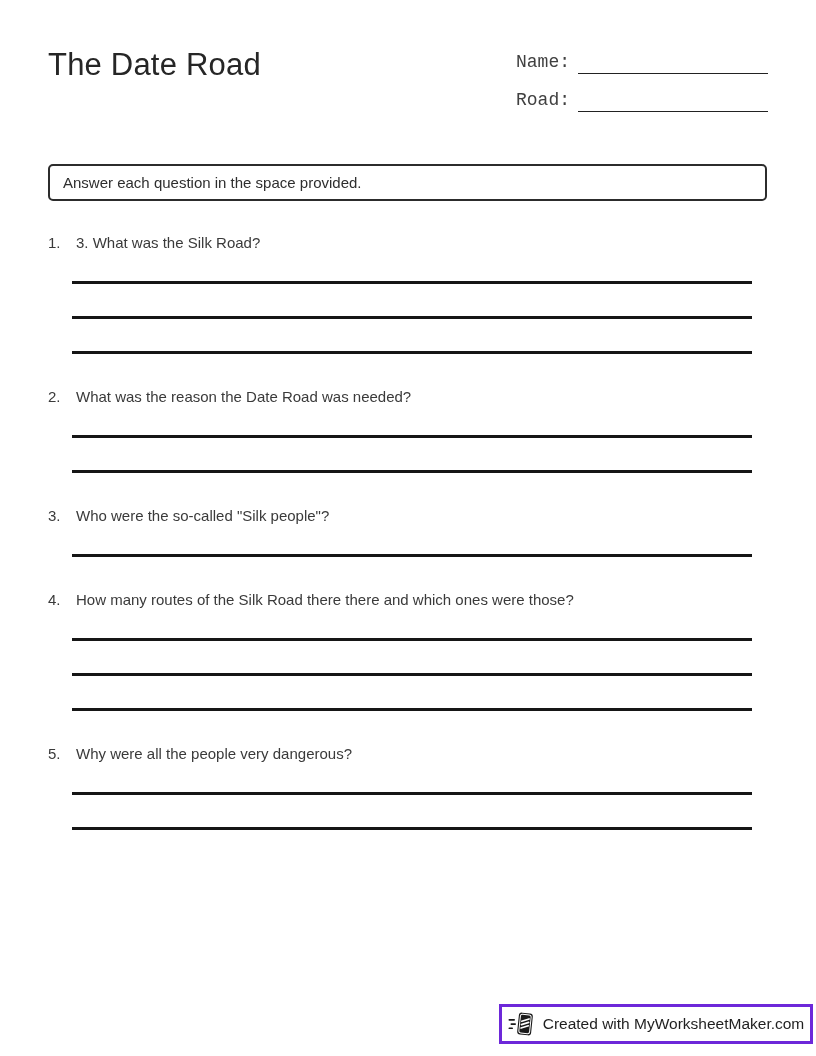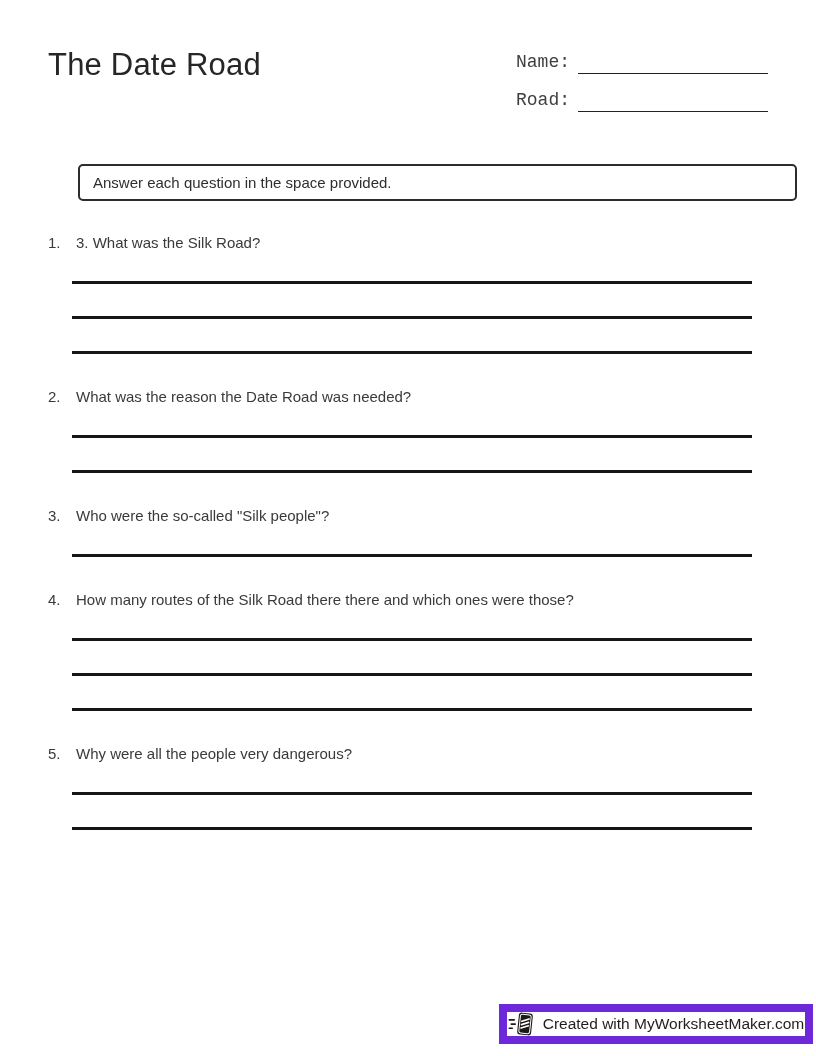--- a/index.html
+++ b/index.html
@@ -30,40 +30,39 @@
 
   
   .instruction-box {
     position:absolute; left:48px; top:164px;
     width:719px; height:37px; box-sizing:border-box;
     border:2px solid #2c2c2c; border-radius:5px;
     display:flex; align-items:center;
     padding:0 13px;
     font-size:15px; color:#2e2e2e;
     background:#ffffff;
-    margin-left:30px;
   }
 
   
   .questions { position:absolute; left:48px; top:233px; width:720px; }
   .question-block { margin-bottom:33px; }
   .question-head {
     display:flex; font-size:15px; line-height:20px; color:#3a3a3a;
   }
   .qnum { flex:0 0 28px; width:28px; }
   .qtext { flex:1; }
   .answer-lines { margin-left:24px; width:680px; }
   .answer-line { height:3px; background:#161616; margin-top:32px; }
   .answer-line:first-child { margin-top:28px; }
 
   
   .credit-badge {
     position:absolute; left:499px; top:1004px;
     width:314px; height:40px; box-sizing:border-box;
-    border:8px solid #6d28d9; background:#ffffff;
+    border:3px solid #6d28d9; background:#ffffff;
     display:flex; align-items:center; justify-content:center; gap:9px;
     font-size:15.5px; color:#1f1f1f;
   }
   .credit-badge .logo { display:flex; align-items:center; }
 </style>
 </head>
 <body>
 
 <div class="page">
 

